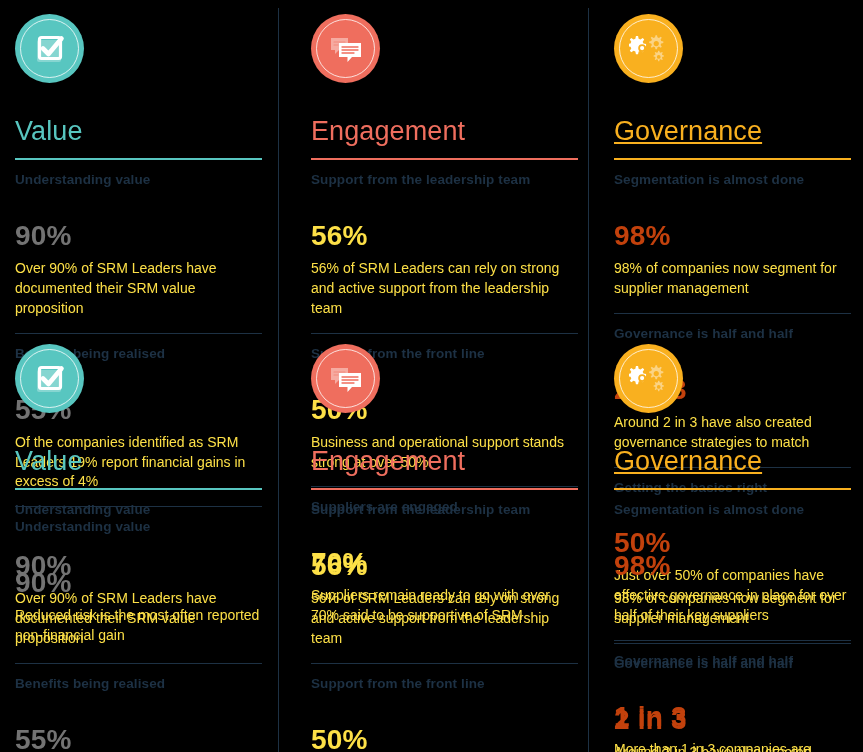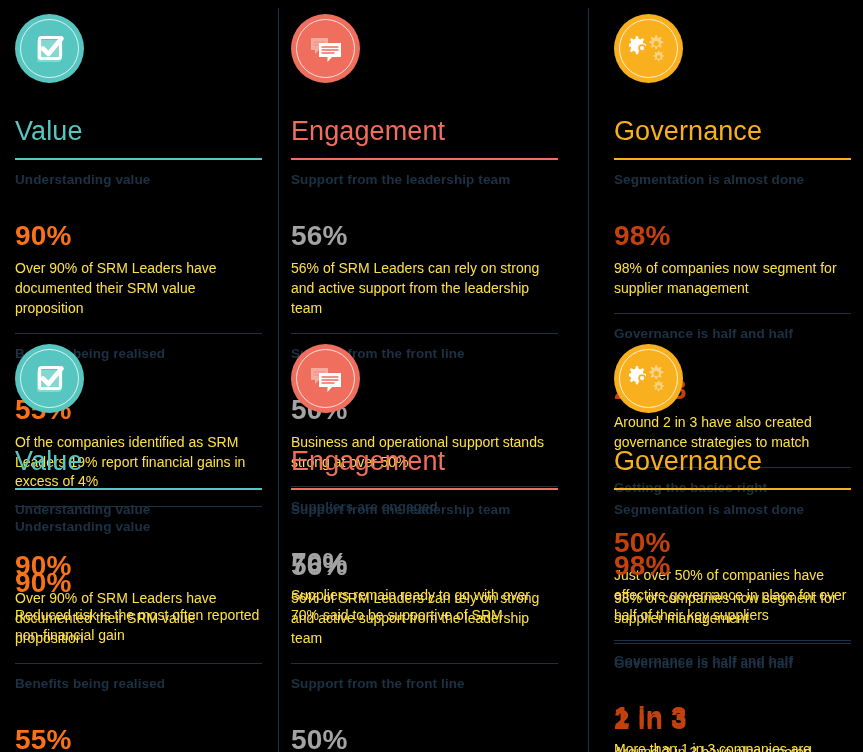--- a/index.html
+++ b/index.html
@@ -20,21 +20,21 @@
 
   
   .col {
     position: absolute;
     top: 0;
     height: 752px;
     overflow: hidden;
     padding-left: 25px;
   }
   .col-value      { left: 0px;   width: 278px; }
-  .col-engagement { left: 277px; width: 299px; }
+  .col-engagement { left: 297px; width: 299px; }
   .col-governance { left: 599px; width: 264px; }
 
   .col-divider {
     position: absolute;
     top: 8px;
     width: 1px;
     height: 744px;
     background: #1d3144;
   }
   .div-1 { left: 278px; }
@@ -83,21 +83,21 @@
   .theme-title {
     font-size: 27px;
     font-weight: 400;
     letter-spacing: 0.1px;
     line-height: 1.05;
     margin: 34px 0 0 0;
     white-space: nowrap;
   }
   .t-value      { color: #58c6c0; }
   .t-engagement { color: #ef6e5e; }
-  .t-governance { color: #f9b01f; }
+  .t-governance { color: #f9b01f; text-decoration: underline; }
 
   .rule {
     height: 2px;
     margin: 13px 0 0 0;
     border: 0;
   }
   .rule-value      { background: #58c6c0; }
   .rule-engagement { background: #ef6e5e; }
   .rule-governance { background: #f9b01f; }
 
@@ -110,22 +110,22 @@
     margin: 12px 0 0 0;
   }
 
   .stat {
     font-size: 28px;
     font-weight: 700;
     line-height: 1;
     letter-spacing: 0.2px;
     margin: 33px 0 0 0;
   }
-  .s-value      { color: #f97316; }
-  .s-engagement { color: #a3a3a3; }
+  .s-value      { color: #737373; }
+  .s-engagement { color: #fde047; }
   .s-governance { color: #c2410c; }
 
   .body-copy {
     color: #fde047;
     font-size: 14px;
     font-weight: 400;
     line-height: 1.42;
     margin: 9px 0 0 0;
   }
 

